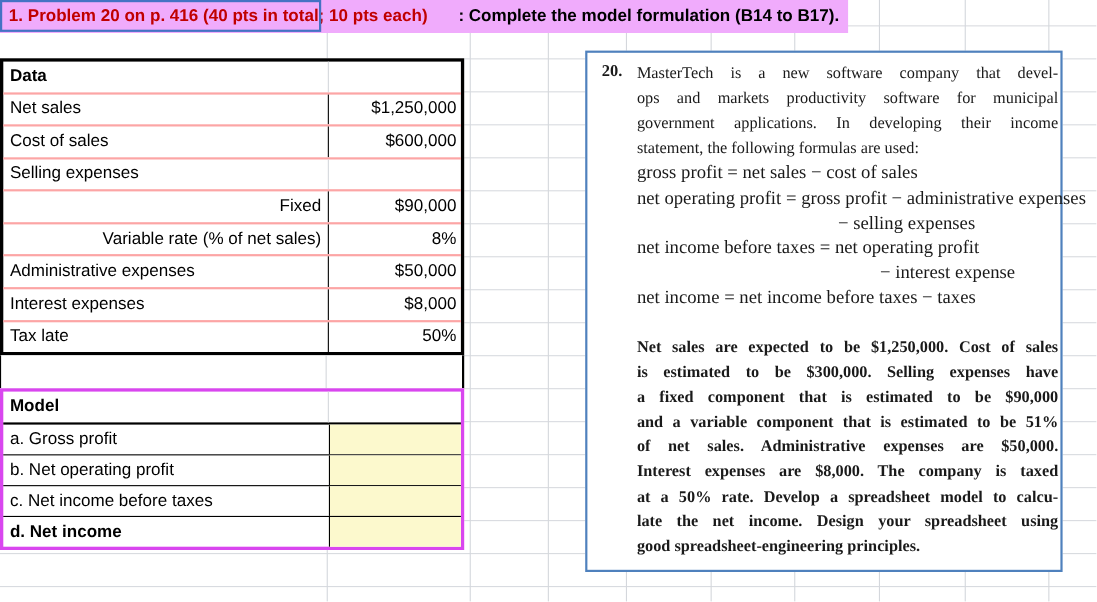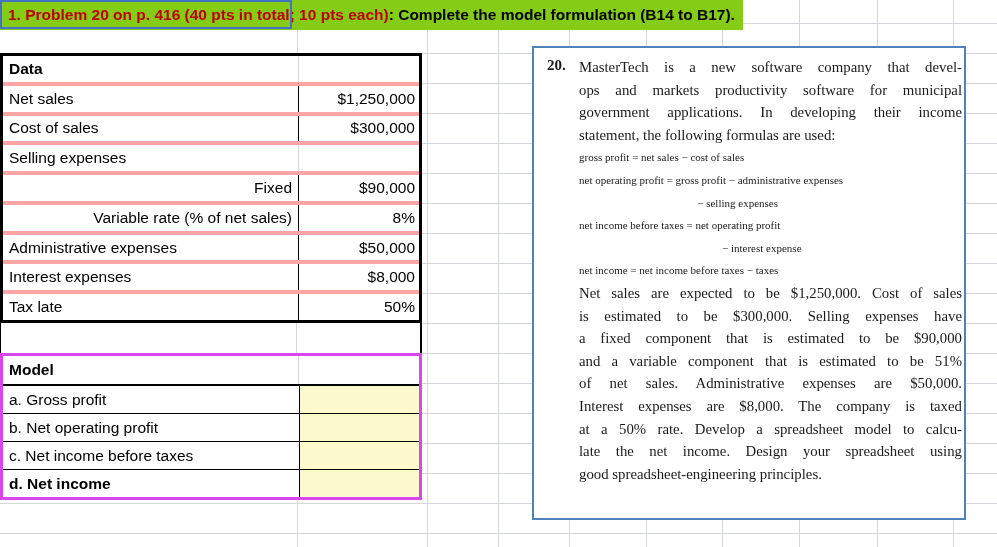--- a/index.html
+++ b/index.html
@@ -4,32 +4,32 @@
 <style>
   html,body{margin:0;padding:0;background:#fff;}
   .screen{position:relative;width:997px;height:547px;background:#ffffff;overflow:hidden;
           font-family:"Liberation Sans",sans-serif;color:#000;}
   
   .hgrid{position:absolute;inset:0;z-index:0;
          background-image:repeating-linear-gradient(to bottom,transparent 0,transparent 29px,#D4D7DC 29px,#D4D7DC 30px);
          background-position:0 -6px;}
   .vline{position:absolute;top:0;bottom:0;width:1px;background:#D4D7DC;z-index:0;}
   
-  .title-row{position:absolute;left:0;top:0;height:30px;z-index:2;background:#84cc16;
+  .title-row{position:absolute;left:0;top:0;height:30px;z-index:2;background:#f0abfc;
              display:flex;align-items:center;white-space:nowrap;
-             padding:0 8px 0 8px;font-weight:bold;font-size:15.5px;}
+             padding:0 8px 0 8px;font-weight:bold;font-size:15.5px;gap:28px;}
   .t-red{color:#C00000;}
   .t-black{color:#000;}
   .a1-sel{position:absolute;left:0;top:0;width:292px;height:29px;border:2px solid #4472C4;
           box-sizing:border-box;z-index:3;pointer-events:none;}
   
   .data-table{position:absolute;left:0;top:53px;width:422px;height:270px;background:#fff;z-index:1;
               border:3px solid #000;box-sizing:border-box;display:flex;flex-direction:column;}
   .dt-row{flex:1;display:flex;min-height:0;}
-  .dt-row + .dt-row{border-top:4px solid #fca5a5;}
+  .dt-row + .dt-row{border-top:2px solid #fca5a5;}
   .cell-a{width:296px;box-sizing:border-box;display:flex;align-items:center;
           padding:0 6px;font-size:15.5px;border-right:1px solid #000;overflow:hidden;}
   .cell-a.graydiv{border-right:1px solid #D4D7DC;}
   .cell-a.hdr{font-weight:bold;}
   .cell-a.ar{justify-content:flex-end;}
   .cell-b{flex:1;display:flex;align-items:center;justify-content:flex-end;
           padding:0 4px;font-size:15.5px;}
   
   .gap-row{position:absolute;left:0;top:323px;width:422px;height:30px;background:#fff;z-index:1;
            border-left:1px solid #000;border-right:2px solid #000;box-sizing:border-box;}
@@ -46,22 +46,22 @@
   .m-input{flex:1;background:#FCF9CD;border-left:1px solid #000;}
   
   .problem-box{position:absolute;left:532px;top:46px;width:434px;height:474px;background:#fff;
                border:2px solid #4F81BD;box-sizing:border-box;z-index:1;
                font-family:"Liberation Serif",serif;color:#1a1a1a;}
   .p-num{position:absolute;left:13px;top:9px;font-weight:bold;font-size:15px;}
   .p-content{position:absolute;left:45px;top:8px;width:383px;}
   .jlines > div{font-size:14.8px;line-height:22.6px;white-space:nowrap;
                 text-align:justify;text-align-last:justify;}
   .jlines > div:last-child{text-align-last:auto;}
-  .flines > div{font-size:11px;line-height:22.6px;white-space:pre;}
-  .p-body{}
+  .flines > div{font-size:17px;line-height:22.6px;white-space:pre;}
+  .p-body{margin-top:23px;font-weight:bold;}
 </style>
 </head>
 <body>
 
 <div class="screen">
 
   <div class="hgrid"></div>
   <div class="vline" style="left:297px"></div>
   <div class="vline" style="left:427px"></div>
   <div class="vline" style="left:498px"></div>
@@ -82,21 +82,21 @@
     <div class="dt-row">
       <div class="cell-a hdr graydiv">Data</div>
       <div class="cell-b"></div>
     </div>
     <div class="dt-row">
       <div class="cell-a">Net sales</div>
       <div class="cell-b">$1,250,000</div>
     </div>
     <div class="dt-row">
       <div class="cell-a">Cost of sales</div>
-      <div class="cell-b">$300,000</div>
+      <div class="cell-b">$600,000</div>
     </div>
     <div class="dt-row">
       <div class="cell-a graydiv">Selling expenses</div>
       <div class="cell-b"></div>
     </div>
     <div class="dt-row">
       <div class="cell-a ar">Fixed</div>
       <div class="cell-b">$90,000</div>
     </div>
     <div class="dt-row">

